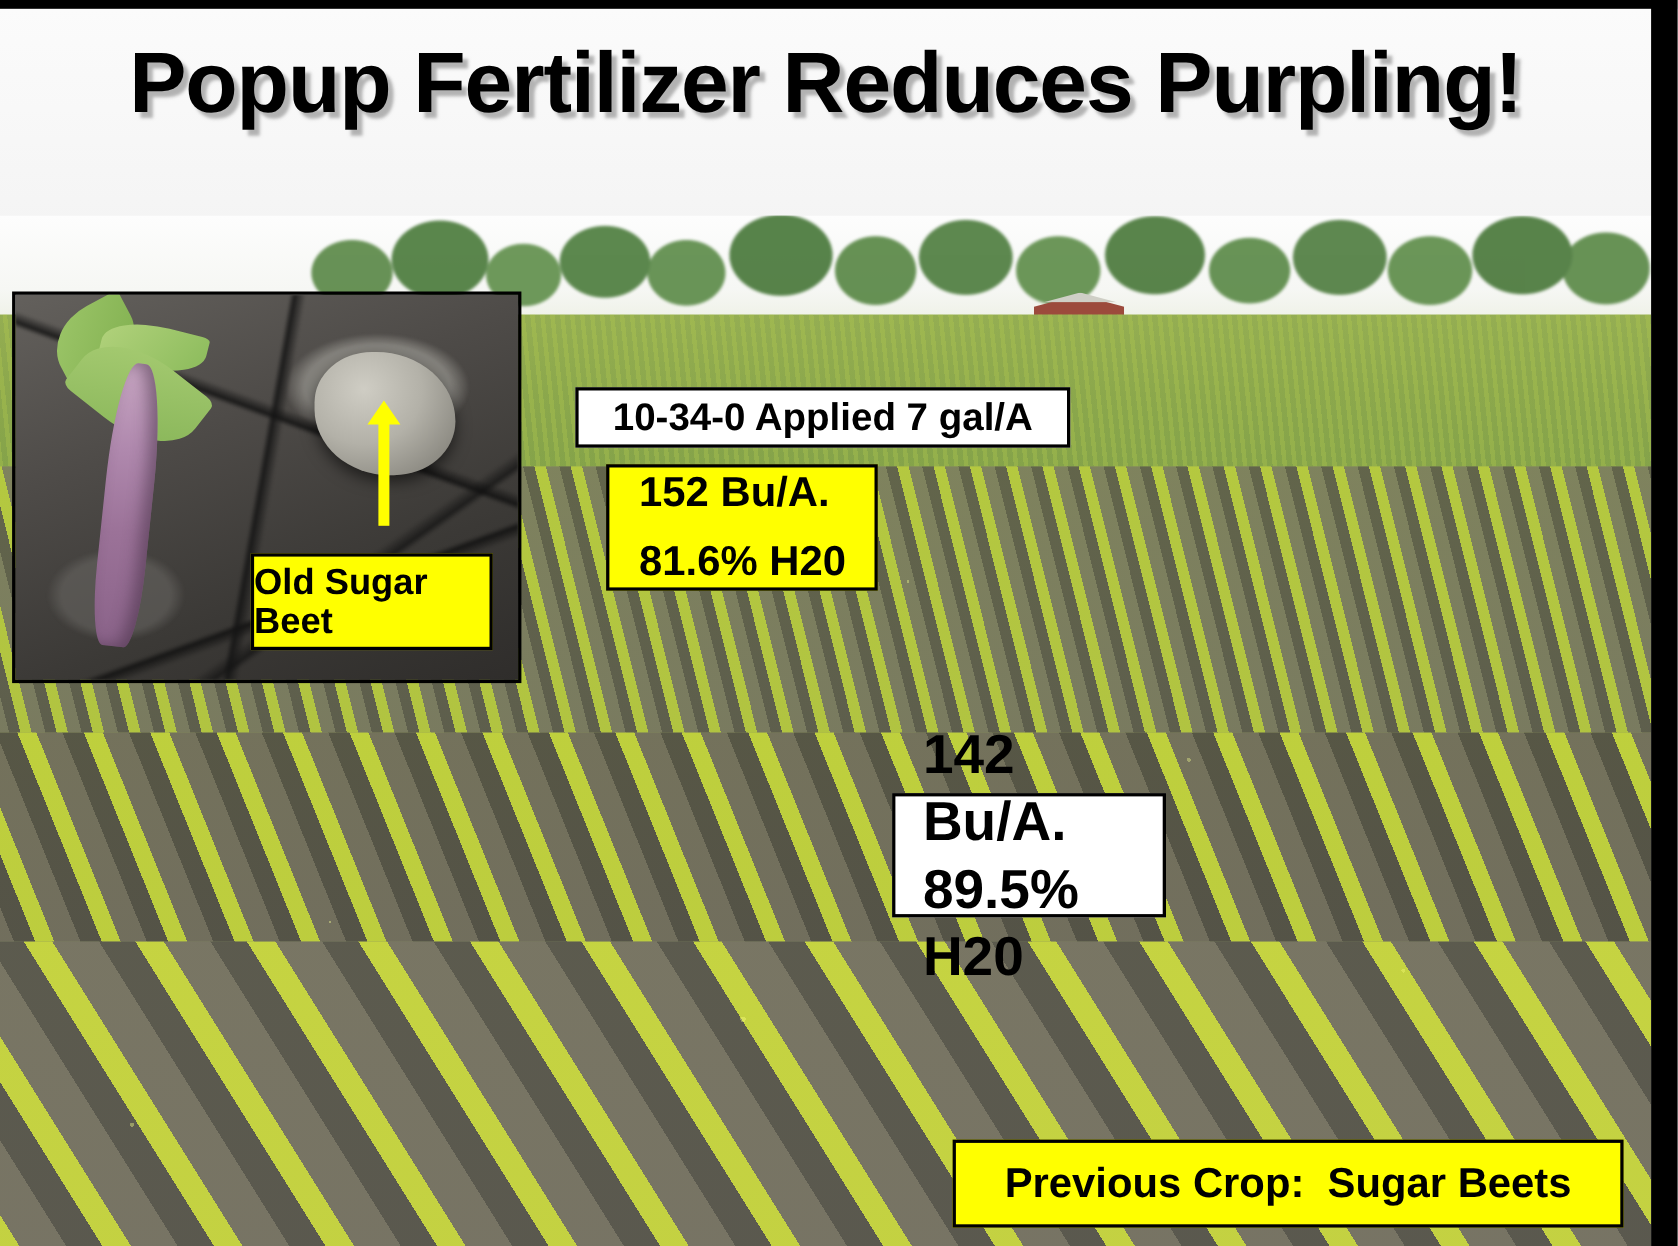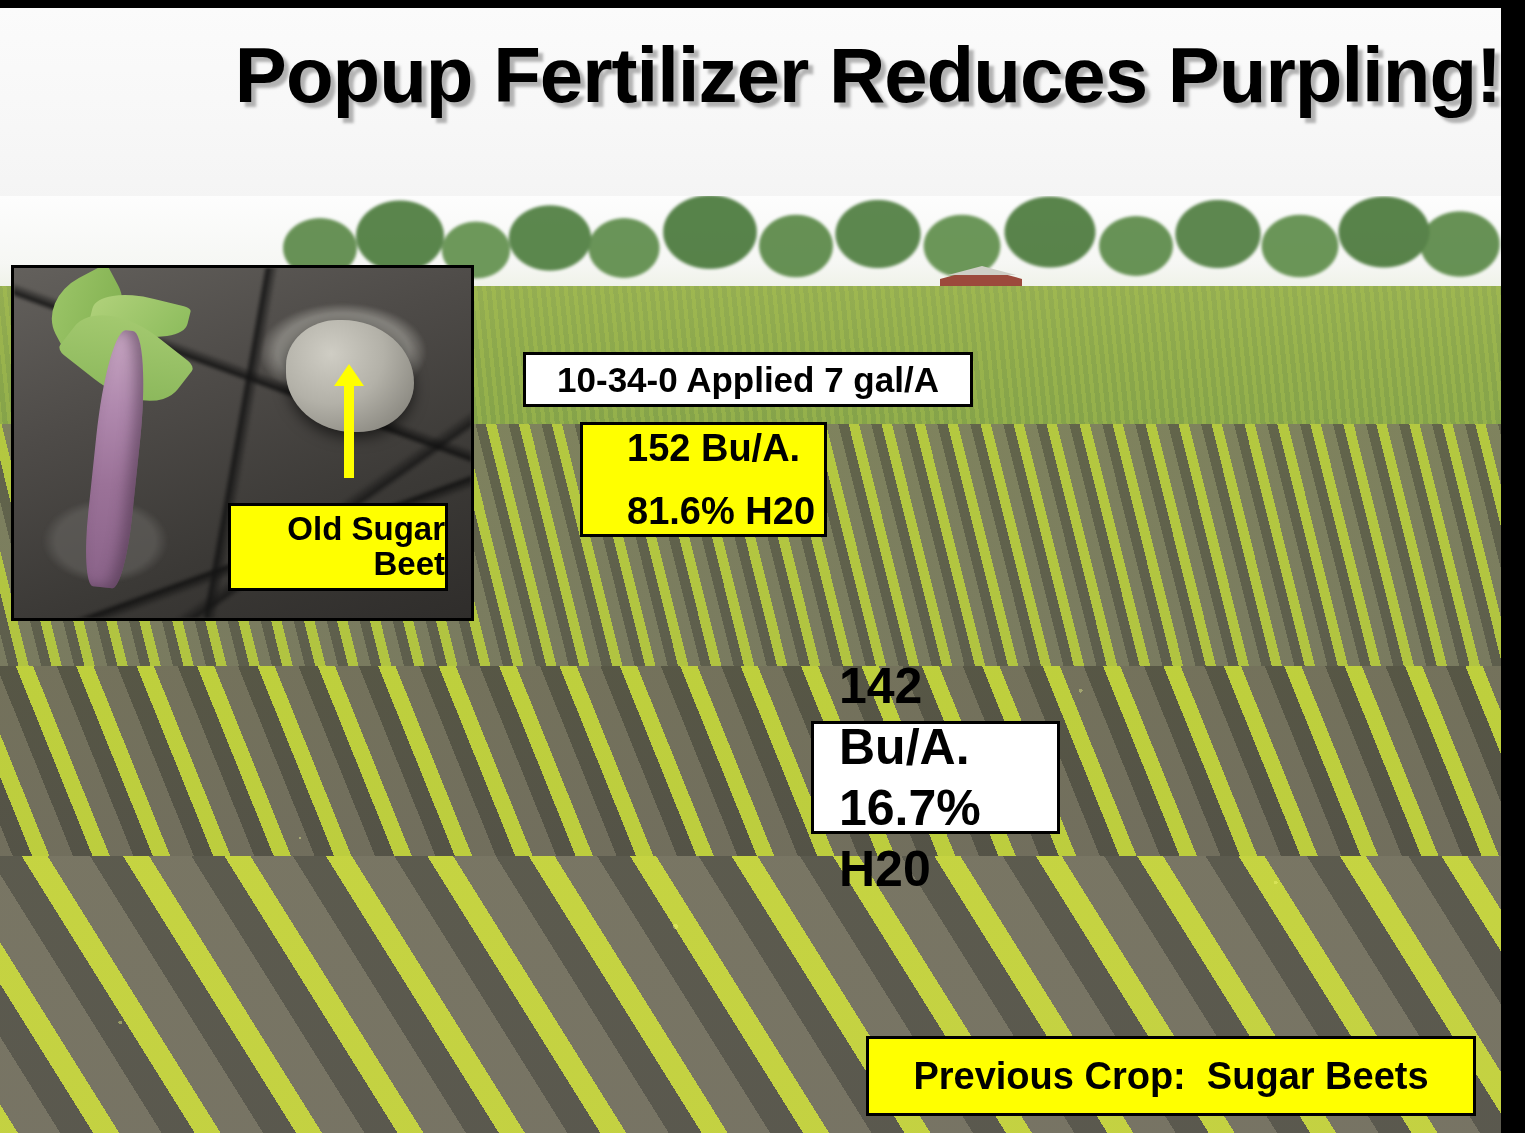--- a/index.html
+++ b/index.html
@@ -15,21 +15,21 @@
   .frame-right{position:absolute;right:0;top:0;width:24px;height:1133px;background:#000;z-index:60;}
 
   
   .header{
     position:absolute;left:0;top:8px;width:1501px;height:200px;
     background:linear-gradient(180deg,#fbfbfb 0%,#f7f7f7 60%,#f4f4f4 100%);
     z-index:5;
   }
   .title{
     position:absolute;left:0;top:30px;width:1501px;
-    text-align:right;
+    text-align:center;
     font-size:78px;font-weight:bold;color:#000;
     letter-spacing:-1px;
     text-shadow:5px 5px 3px rgba(120,120,120,.55);
     white-space:nowrap;
     z-index:40;
   }
   .subtitle{
     position:absolute;left:0;top:133px;width:1501px;
     text-align:center;
     font-size:42px;font-weight:bold;color:#000;
@@ -184,42 +184,42 @@
     background:#ffff00;z-index:4;
   }
   .arrow-head{
     position:absolute;left:320px;top:96px;width:0;height:0;
     border-left:15px solid transparent;border-right:15px solid transparent;
     border-bottom:22px solid #ffff00;z-index:4;
   }
   .inset-label{
     position:absolute;left:228px;top:503px;width:220px;height:88px;
     background:#ffff00;border:3px solid #000;box-sizing:border-box;
-    display:flex;flex-direction:column;align-items:flex-end;justify-content:center;
+    display:flex;flex-direction:column;align-items:flex-start;justify-content:center;
     font-size:33px;font-weight:bold;line-height:1.05;color:#000;
     z-index:35;
   }
 
   
   .box{
     position:absolute;border:3px solid #000;box-sizing:border-box;
     display:flex;flex-direction:column;justify-content:center;
     color:#000;font-weight:bold;z-index:40;
   }
   .box-applied{
     left:523px;top:352px;width:450px;height:55px;
     background:#ffffff;
     align-items:center;
     font-size:35px;
     text-align:center;
   }
   .box-yield-a{
-    left:580px;top:422px;width:247px;height:115px;
+    left:551px;top:422px;width:247px;height:115px;
     background:#ffff00;
-    padding-left:44px;
+    padding-left:27px;
     font-size:38px;line-height:1.22;gap:16px;
   }
   .box-yield-b{
     left:811px;top:721px;width:249px;height:113px;
     background:#ffffff;
     padding-left:25px;
     font-size:50px;line-height:1.22;
   }
   .box-prevcrop{
     left:866px;top:1036px;width:610px;height:80px;
@@ -276,20 +276,20 @@
     <span>10-34-0 Applied 7 gal/A</span>
   </div>
 
   <div class="box box-yield-a">
     <span>152 Bu/A.</span>
     <span>81.6% H20</span>
   </div>
 
   <div class="box box-yield-b">
     <span>142 Bu/A.</span>
-    <span>16.7% H20</span>
+    <span>89.5% H20</span>
   </div>
 
   <div class="box box-prevcrop">
     <span>Previous Crop:  Sugar Beets</span>
   </div>
 
 </div>
 
 </body></html>

